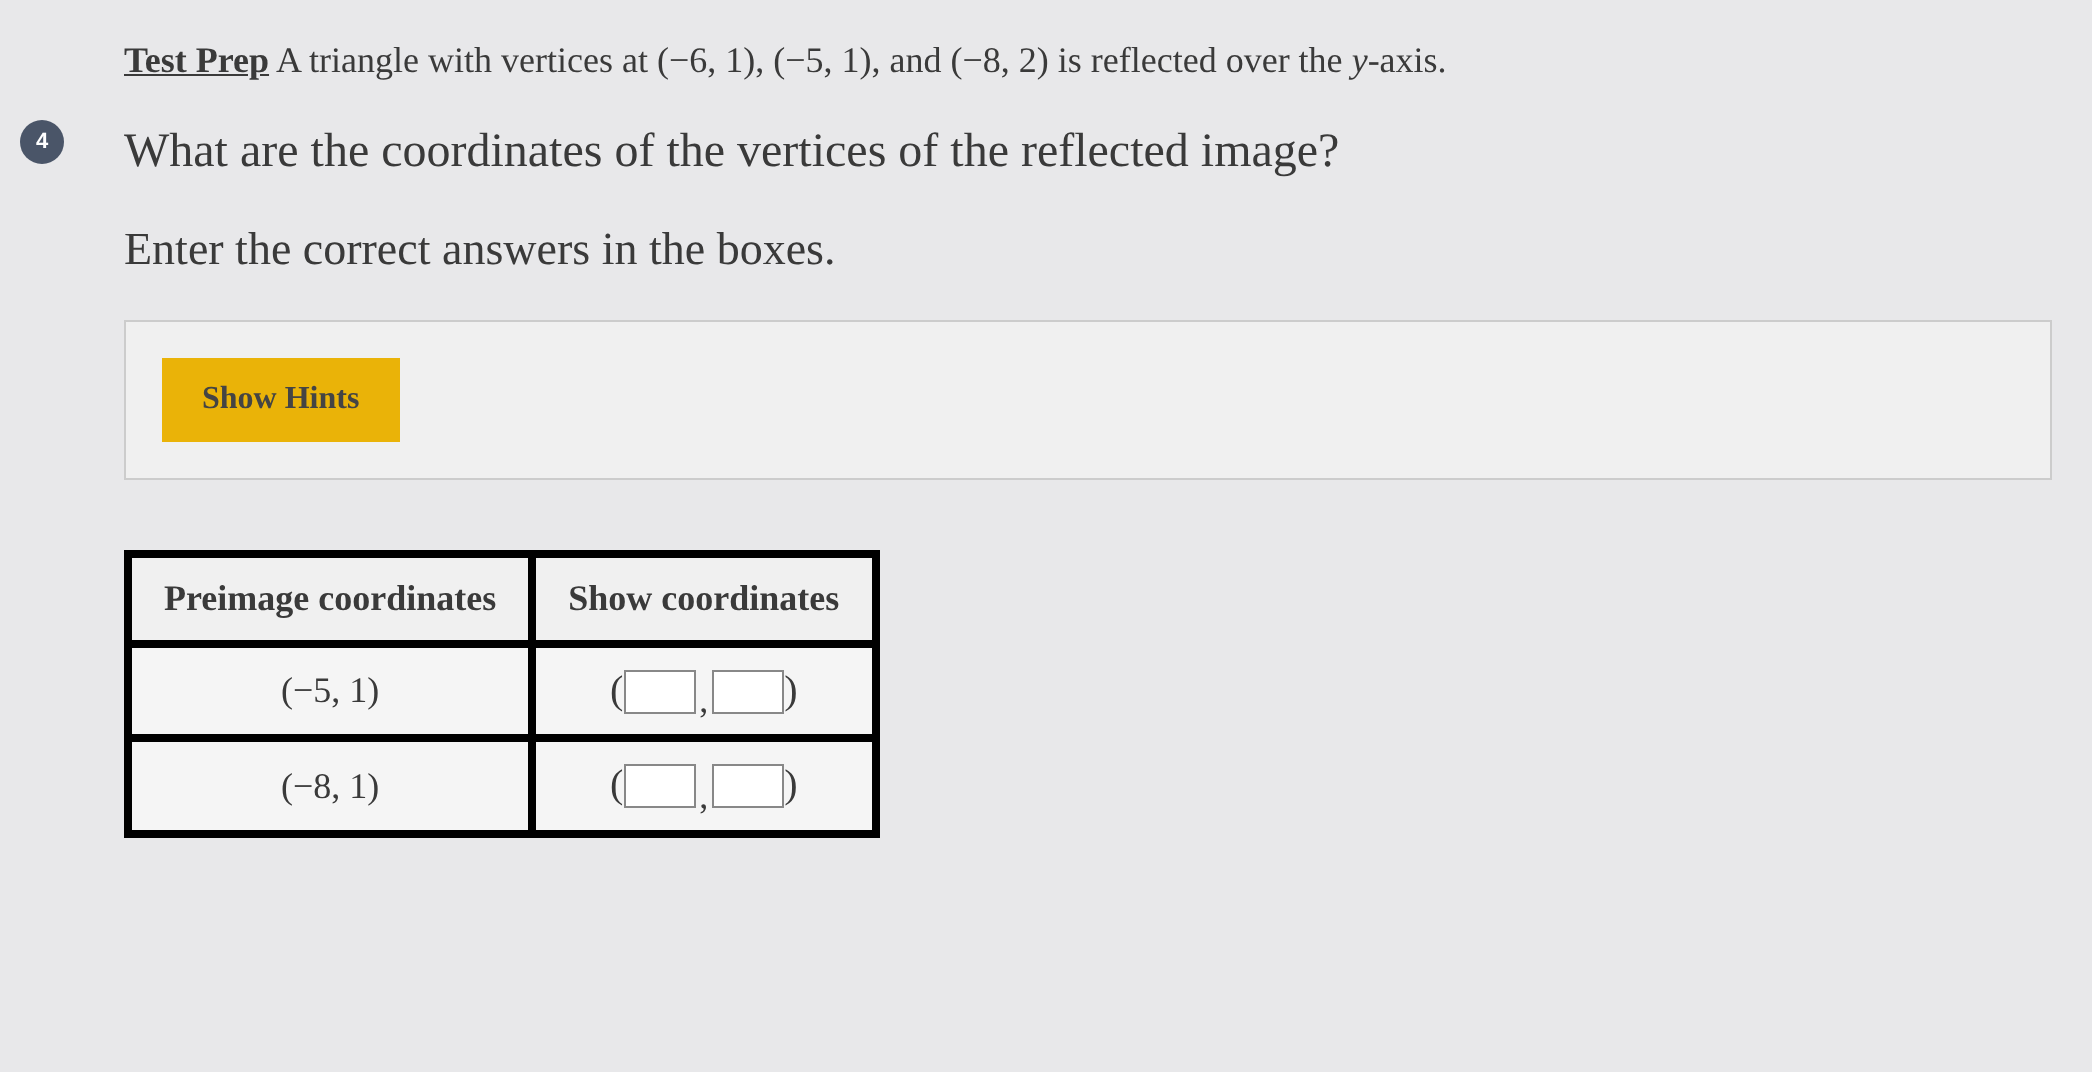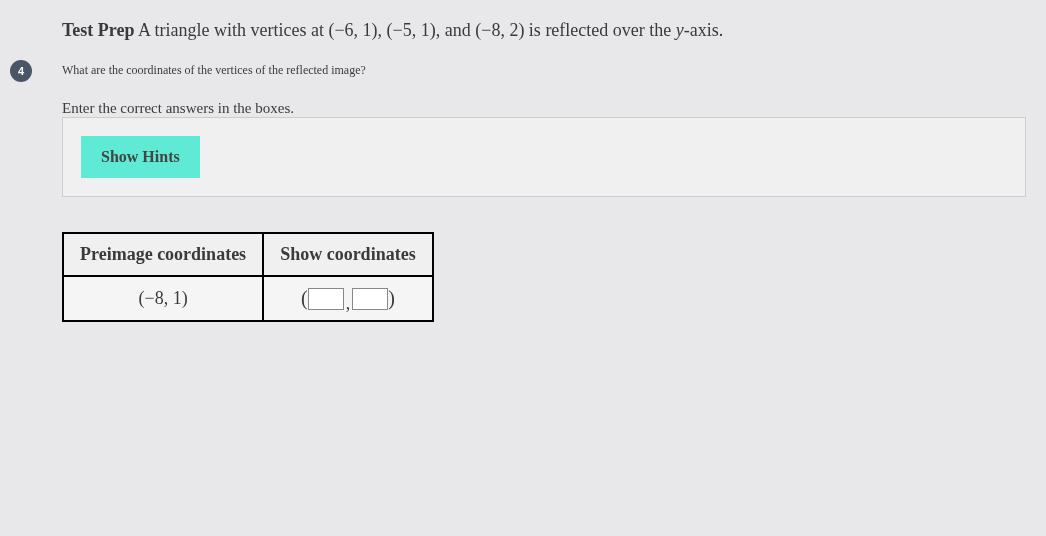--- a/index.html
+++ b/index.html
@@ -22,45 +22,45 @@
       font-weight: bold;
       display: flex;
       align-items: center;
       justify-content: center;
       margin-top: 40px;
       margin-right: 30px;
       font-family: Arial, sans-serif;
     }
     .content { flex: 1; padding-right: 20px; }
     .question-line1 { font-size: 18px; color: #3a3a3a; margin-bottom: 22px; }
-    .bold { font-weight: bold; }
-    .question-line2 { font-size: 12px; margin-bottom: 22px; }
-    .question-line3 { font-size: 15px; }
+    .bold { font-weight: bold; text-decoration: underline; }
+    .question-line2 { font-size: 24px; margin-bottom: 22px; }
+    .question-line3 { font-size: 23px; margin-bottom: 22px; }
     .hint-container {
       border: 1px solid #ccc;
       background: #f0f0f0;
       padding: 18px;
       margin-bottom: 35px;
     }
     .show-hints-btn {
-      background: #5eead4;
+      background: #eab308;
       border: none;
       padding: 12px 20px;
       font-family: Georgia, serif;
       font-size: 16px;
       font-weight: bold;
       color: #444;
       cursor: pointer;
     }
     table.coords {
       border-collapse: collapse;
       background: #f5f5f5;
     }
     table.coords th, table.coords td {
-      border: 2px solid #000000;
+      border: 4px solid #000000;
       padding: 10px 16px;
       text-align: center;
       font-size: 18px;
     }
     table.coords th {
       font-weight: bold;
       background: #f0f0f0;
     }
     .coord-input {
       width: 36px; height: 22px;
@@ -92,20 +92,26 @@
 
     <table class="coords">
       <thead>
         <tr>
           <th>Preimage coordinates</th>
           <th>Show coordinates</th>
         </tr>
       </thead>
       <tbody>
         <tr>
+          <td>(−5, 1)</td>
+          <td>
+            <span class="paren">(</span><input class="coord-input" style=""><span class="comma">,</span><input class="coord-input" style=""><span class="paren">)</span>
+          </td>
+        </tr>
+        <tr>
           <td>(−8, 1)</td>
           <td>
             <span class="paren">(</span><input class="coord-input" style=""><span class="comma">,</span><input class="coord-input" style=""><span class="paren">)</span>
           </td>
         </tr>
       </tbody>
     </table>
   </div>
 </div>
 

